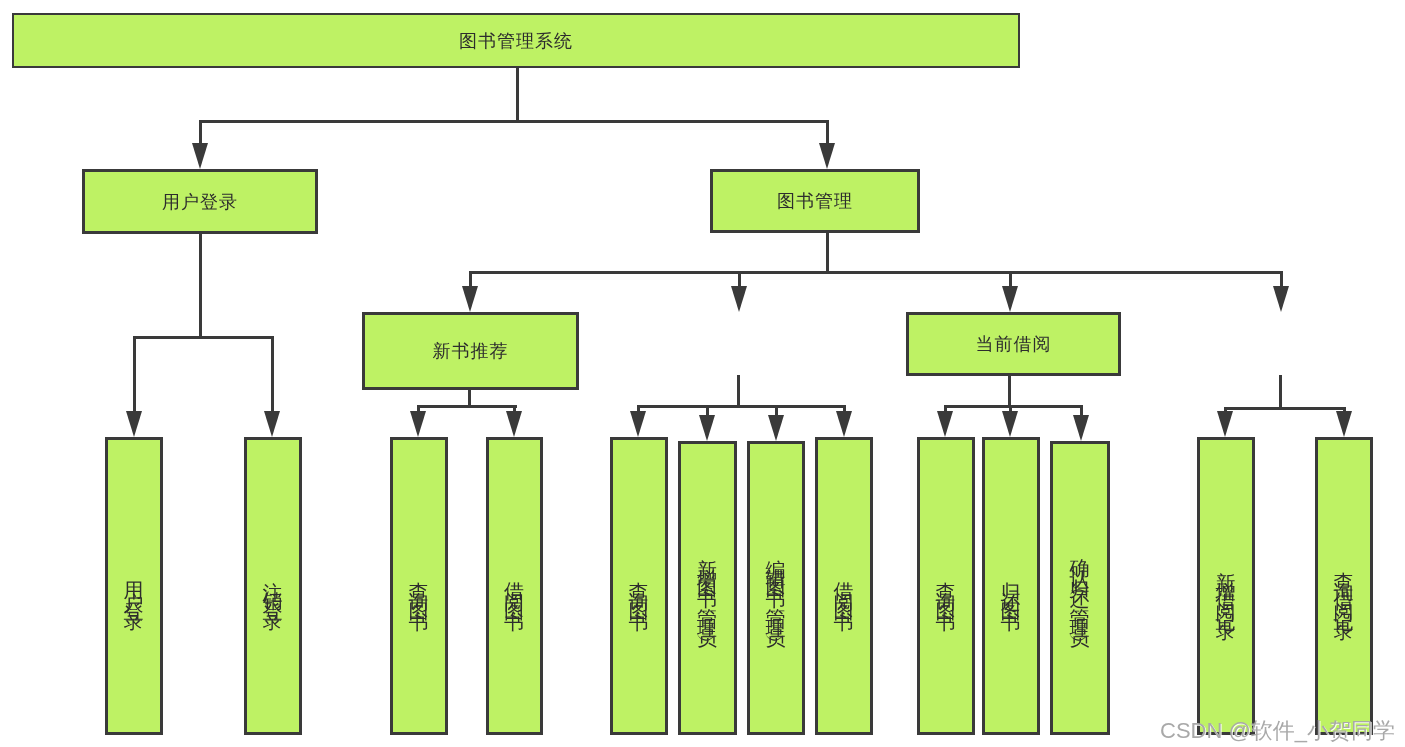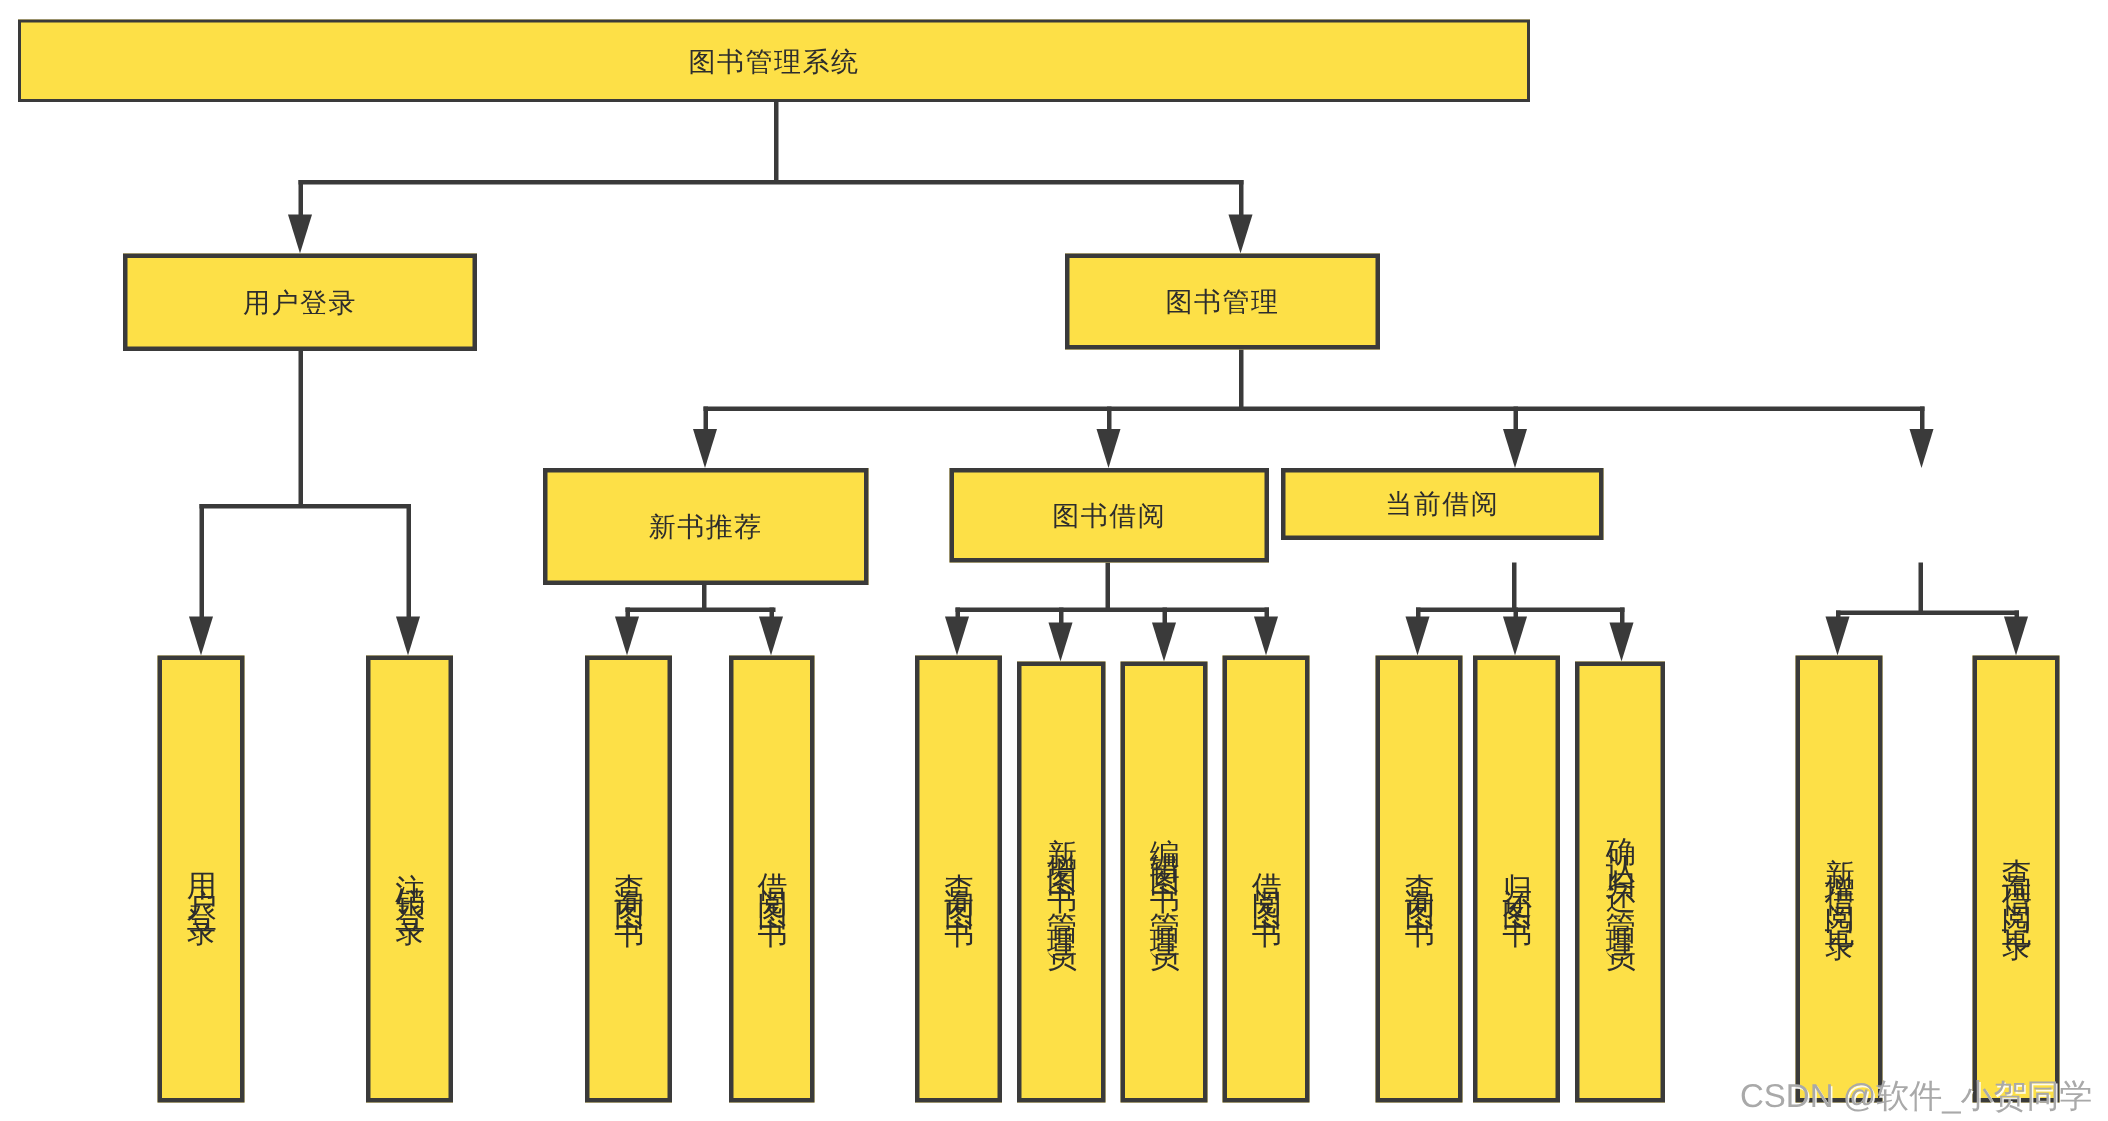--- a/index.html
+++ b/index.html
@@ -2,21 +2,21 @@
 <html><head>
 <meta charset="utf-8">
 <style>
   html,body{margin:0;padding:0;background:#ffffff;}
   .stage{
     position:relative;width:1405px;height:747px;background:#ffffff;
     font-family:"Liberation Sans","DejaVu Sans",sans-serif;
     overflow:hidden;
   }
   .box{
-    position:absolute;background:#fde047;border:3px solid #3a3a3a;
+    position:absolute;background:#bef264;border:3px solid #3a3a3a;
     display:flex;align-items:center;justify-content:center;
     box-sizing:border-box;color:#2d2d2d;z-index:2;
   }
   .box.root{border-width:2px;}
   .box .lbl{font-size:18px;letter-spacing:1px;line-height:1;}
   .box.vert .lbl{
     writing-mode:vertical-rl;
     font-size:20px;letter-spacing:10px;line-height:1;
   }
   .vline,.hline{position:absolute;background:#3a3a3a;z-index:1;}
@@ -71,24 +71,21 @@
   <div class="vline" style="left:738px;top:271px;height:18px"></div>
   <div class="arrow" style="left:731px;top:286px"></div>
   <div class="vline" style="left:1009px;top:271px;height:18px"></div>
   <div class="arrow" style="left:1002px;top:286px"></div>
   <div class="vline" style="left:1280px;top:271px;height:18px"></div>
   <div class="arrow" style="left:1273px;top:286px"></div>
 
   <div class="box" style="left:362px;top:312px;width:217px;height:78px">
     <span class="lbl">新书推荐</span>
   </div>
-  <div class="box" style="left:633px;top:312px;width:213px;height:63px">
-    <span class="lbl">图书借阅</span>
-  </div>
-  <div class="box" style="left:854px;top:312px;width:215px;height:48px">
+  <div class="box" style="left:906px;top:312px;width:215px;height:64px">
     <span class="lbl">当前借阅</span>
   </div>
 
   <div class="vline" style="left:468px;top:375px;height:33px"></div>
   <div class="hline" style="left:417px;top:405px;width:100px"></div>
   <div class="vline" style="left:417px;top:405px;height:10px"></div>
   <div class="arrow" style="left:410px;top:411px"></div>
   <div class="vline" style="left:513px;top:405px;height:10px"></div>
   <div class="arrow" style="left:506px;top:411px"></div>
 

